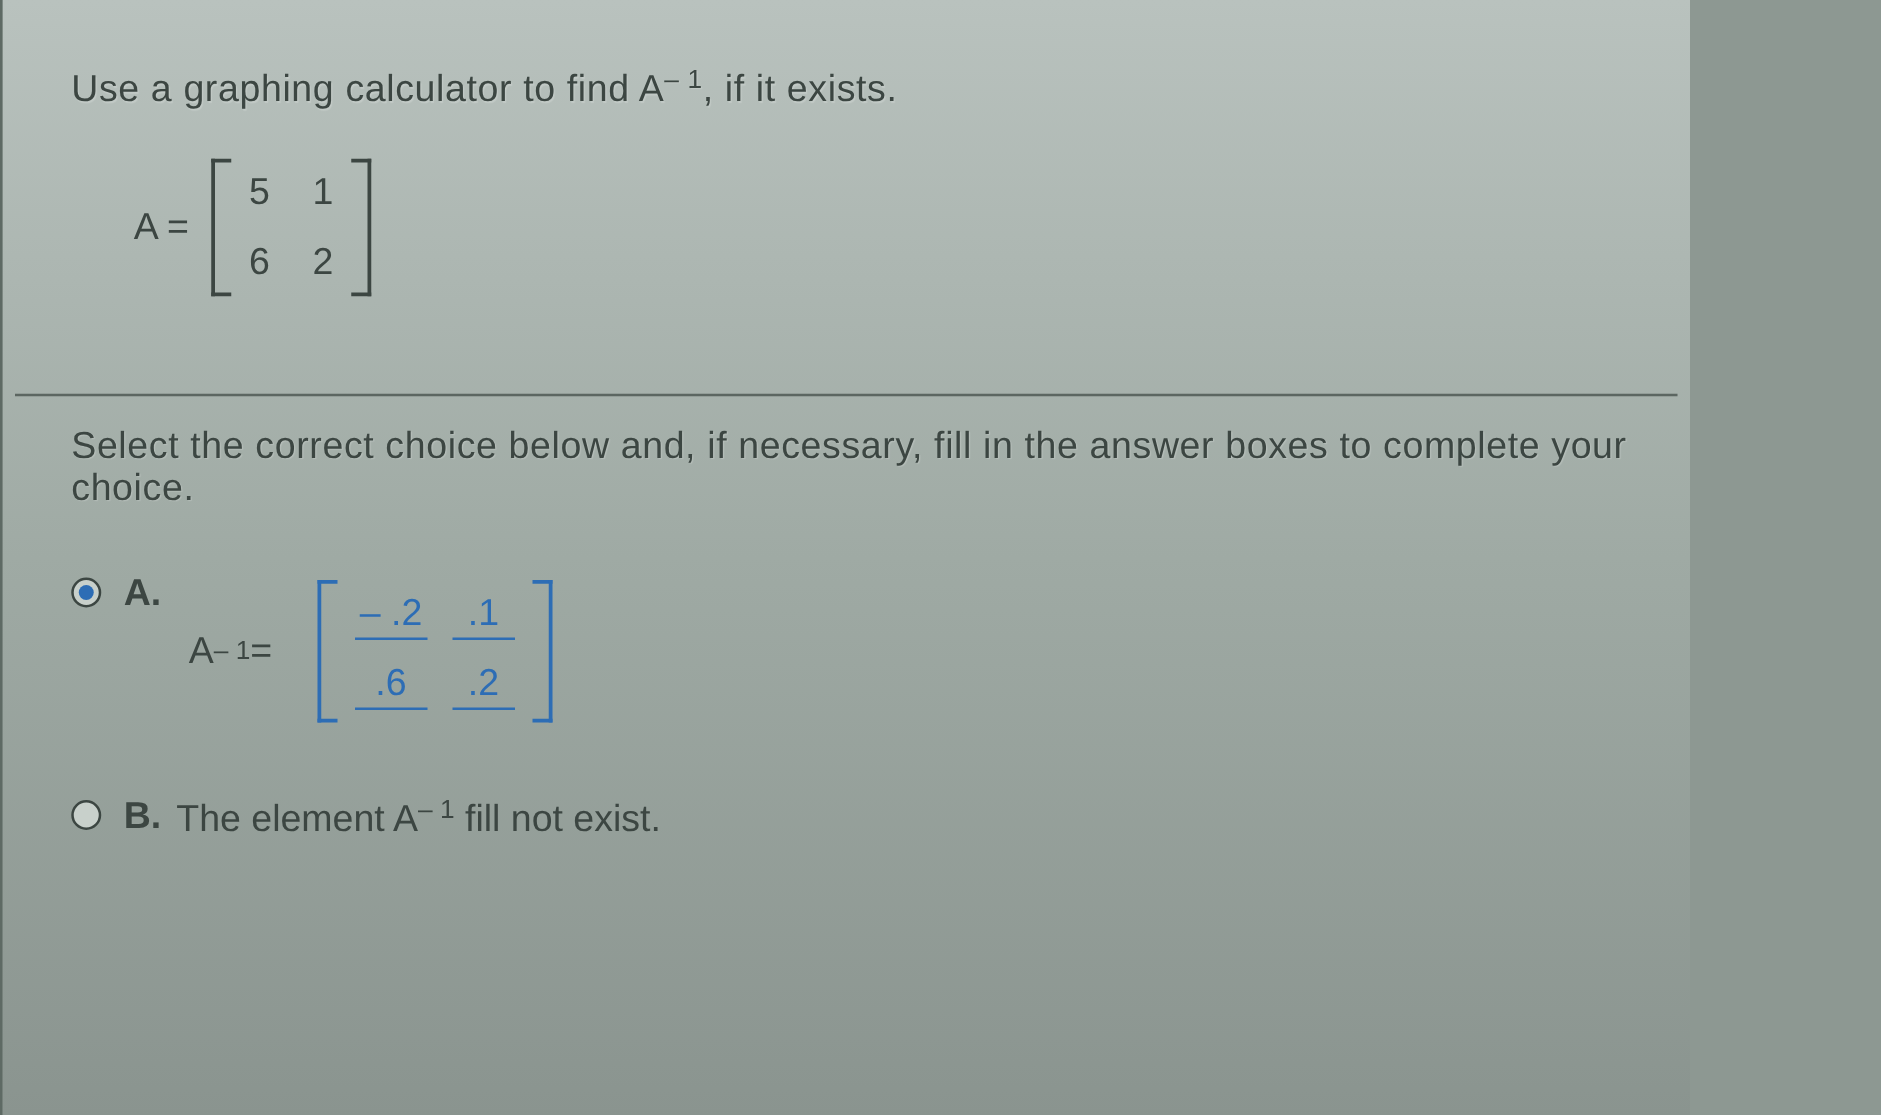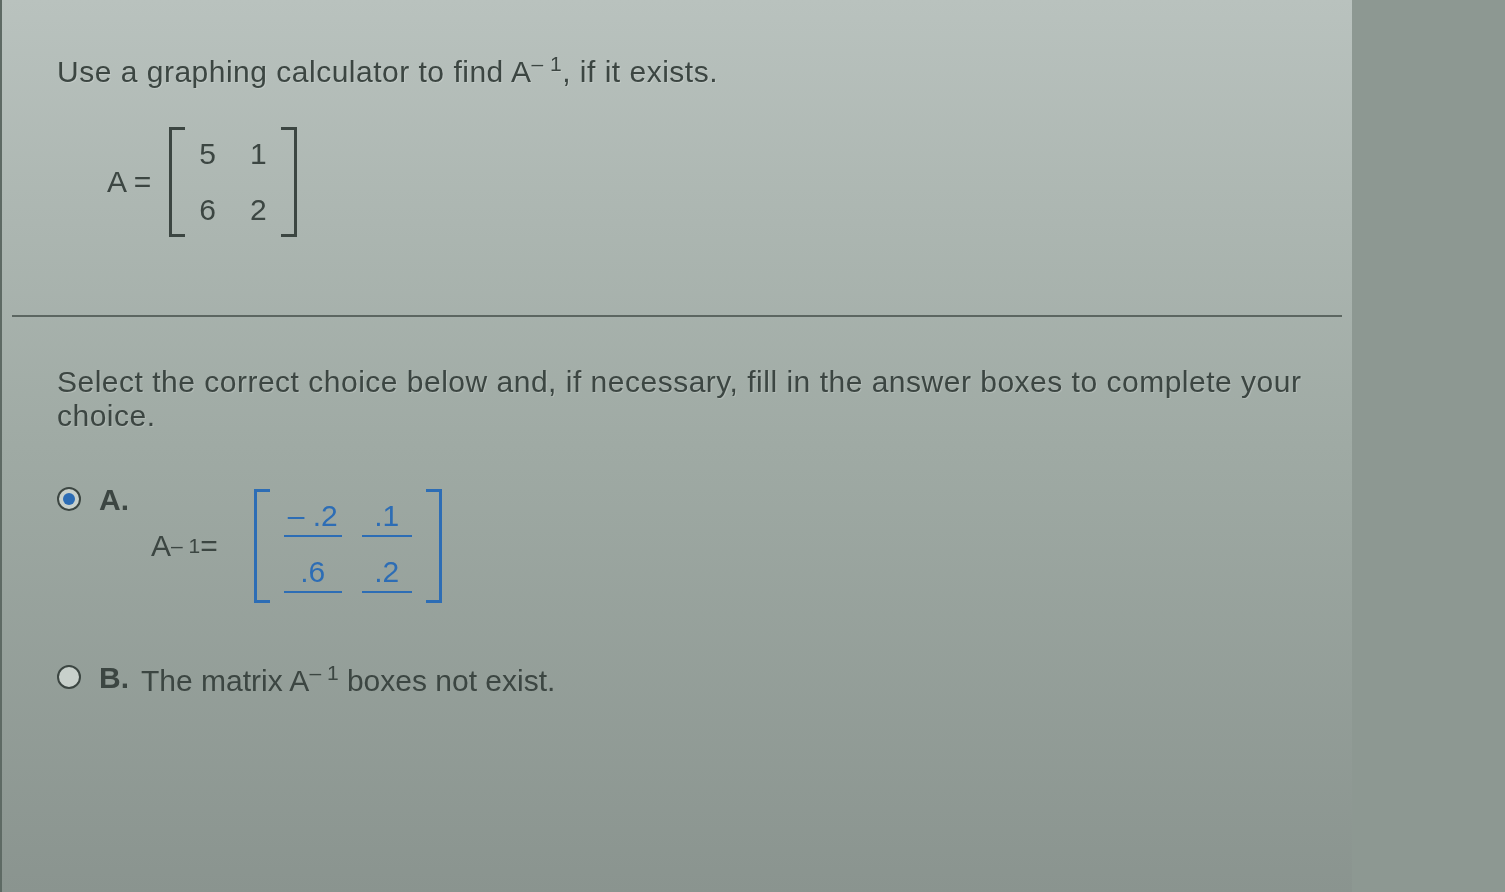--- a/index.html
+++ b/index.html
@@ -61,21 +61,21 @@
     font-size: 30px;
     color: #3c4642;
   }
   .divider {
     border: none;
     border-top: 2px solid #3c4642;
     margin: 40px 10px 0 10px;
     opacity: 0.7;
   }
   .answer-area {
-    padding: 48px 40px 0 55px;
+    padding: 23px 40px 0 55px;
   }
   .instr {
     font-size: 30px;
     color: #3c4642;
     text-shadow: 1px 1px 1px rgba(255,255,255,0.2);
     margin-bottom: 48px;
     letter-spacing: 0.5px;
   }
   .choice-row {
     display: flex;
@@ -201,18 +201,18 @@
             <div class="bracket right"></div>
           </div>
         </div>
       </div>
     </div>
 
     <div class="choice-row" style="margin-top:34px;">
       <div class="radio"></div>
       <div class="choice-label">B.</div>
       <div class="choice-body choice-b-text">
-        <span>The matrix A</span><span class="sup">– 1</span><span> boxes not exist.</span>
+        <span>The element A</span><span class="sup">– 1</span><span> fill not exist.</span>
       </div>
     </div>
 
   </div>
 </div>
 
 </body></html>

